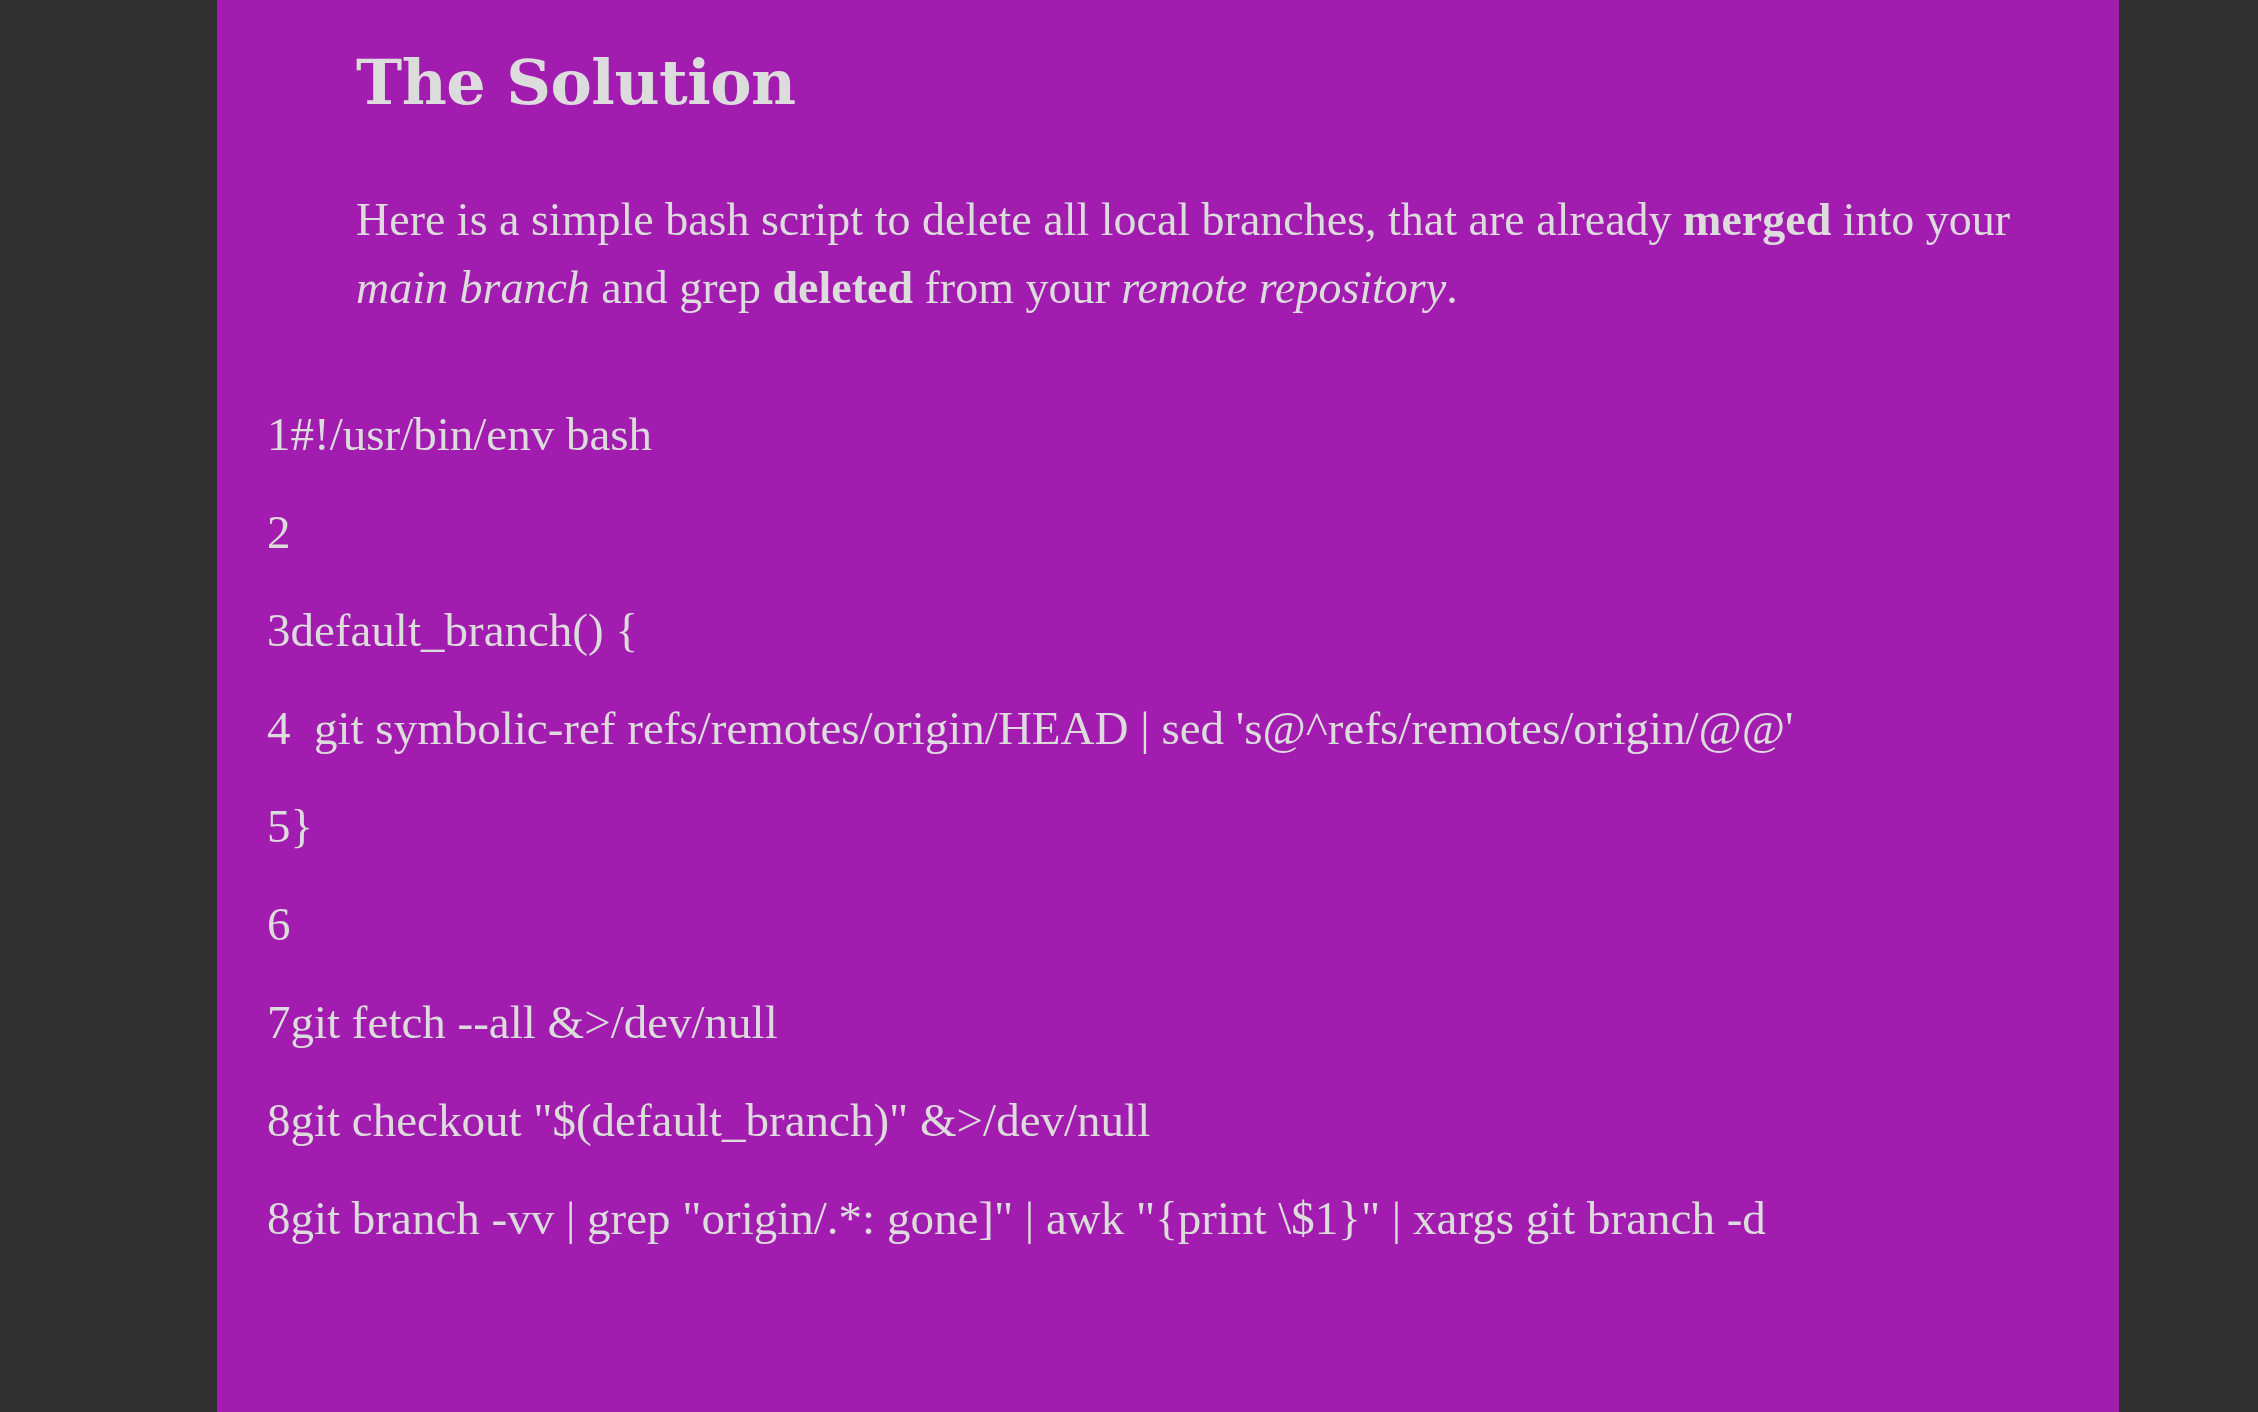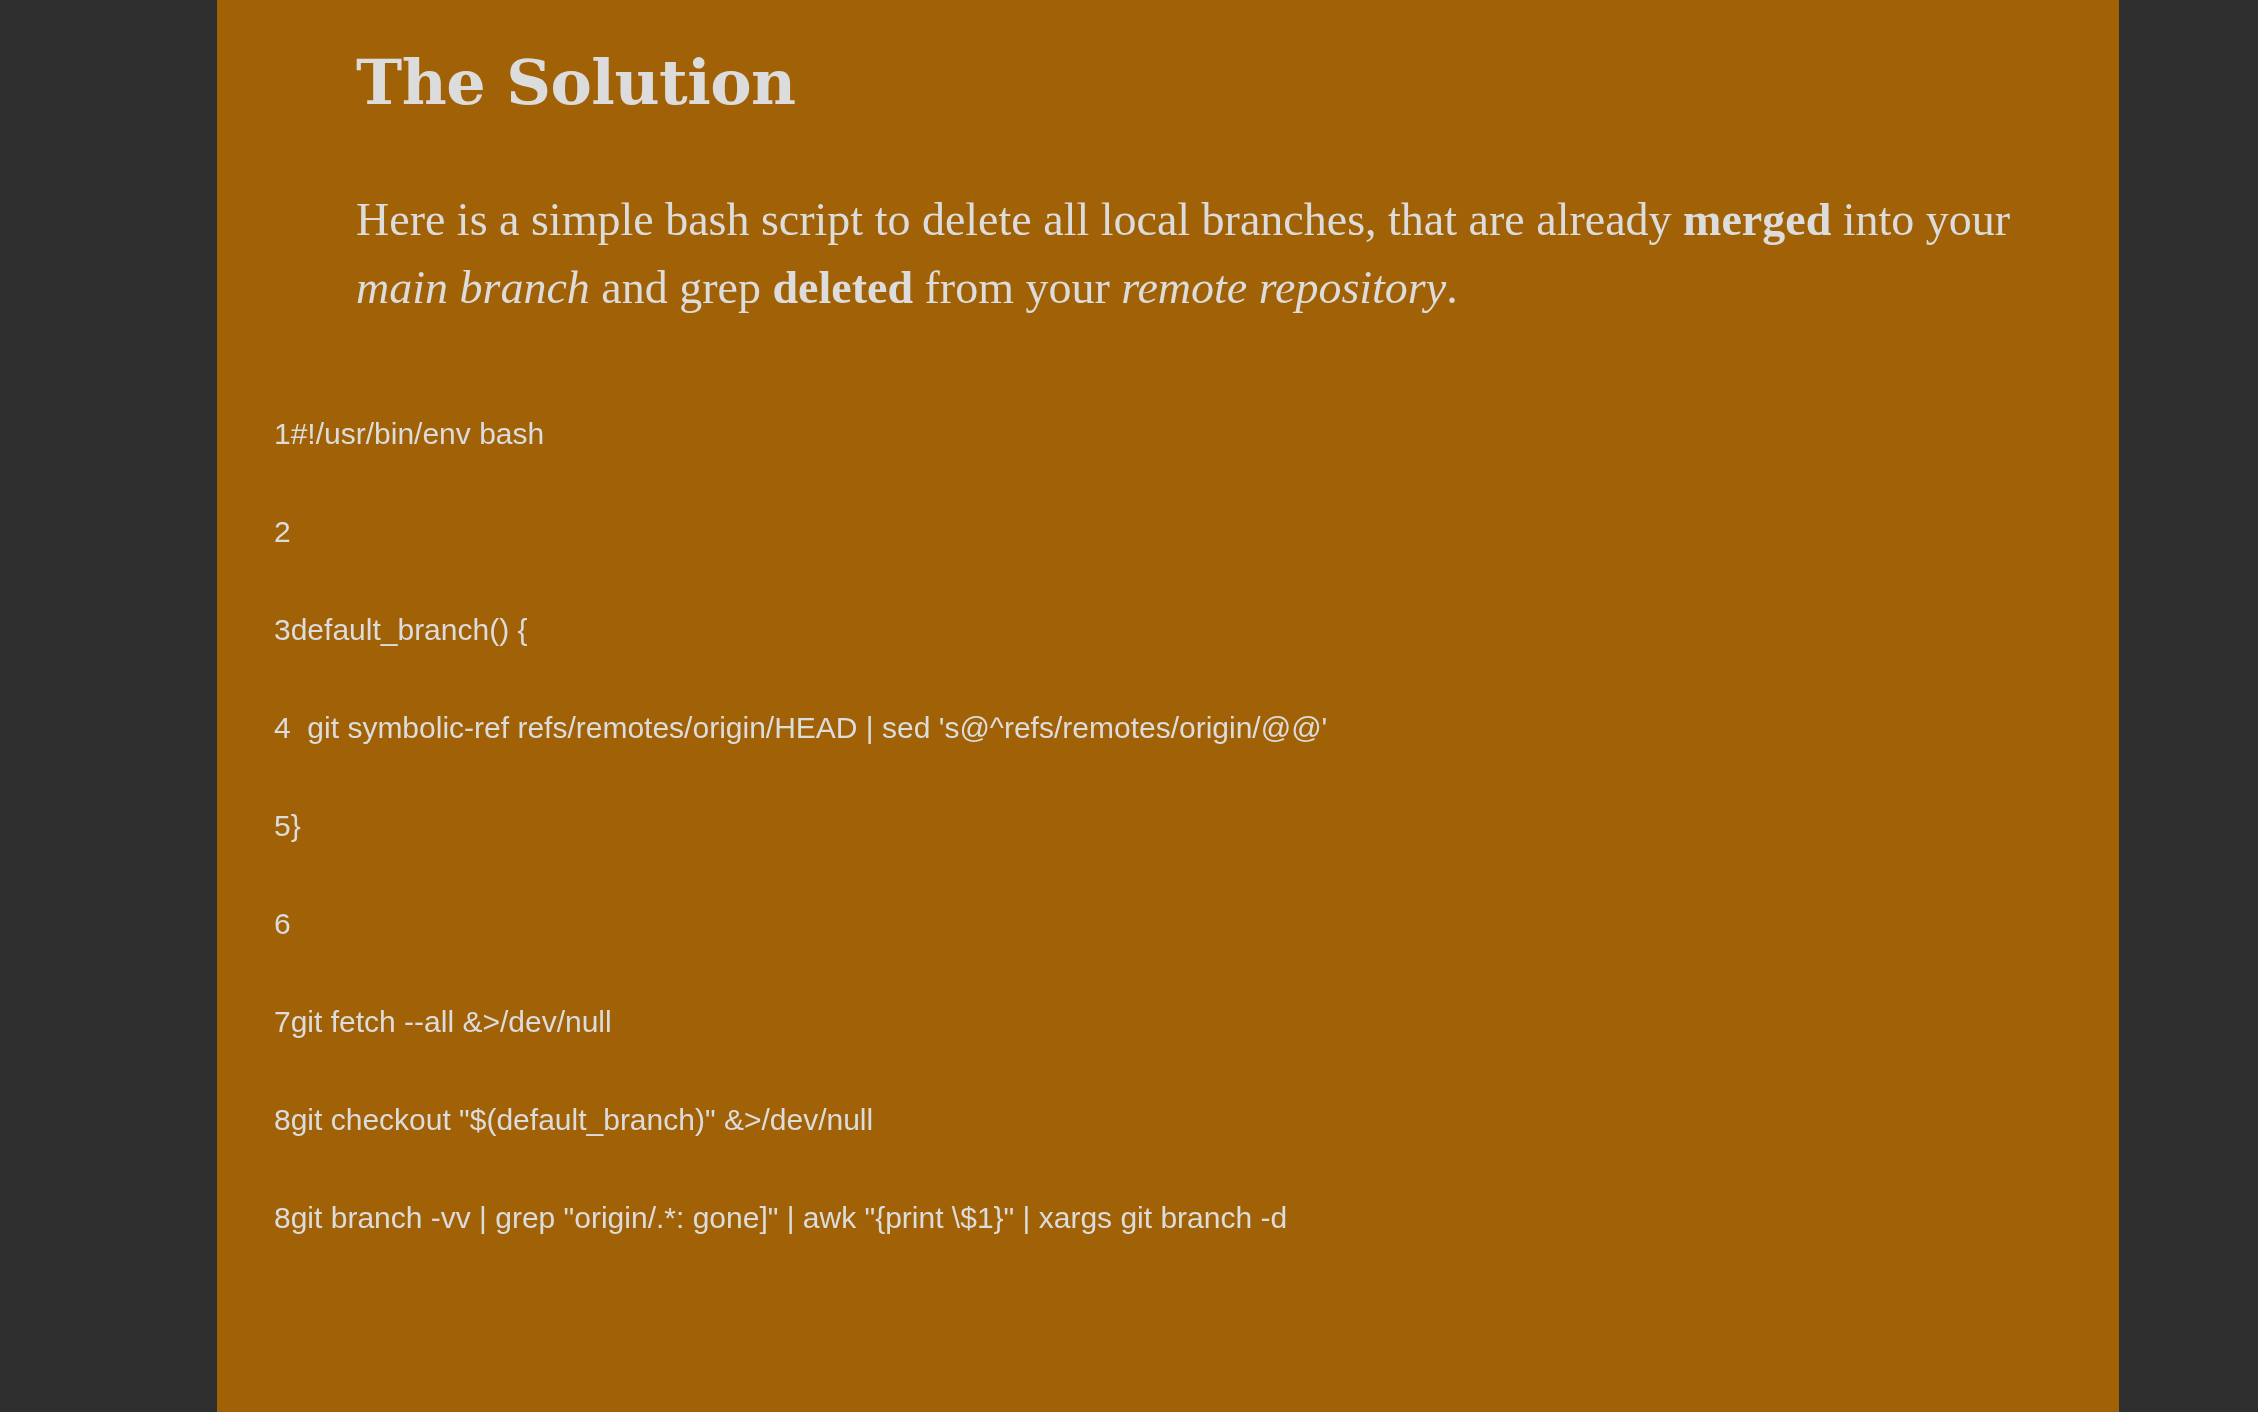--- a/index.html
+++ b/index.html
@@ -3,40 +3,40 @@
 <meta charset="utf-8">
 <style>
   html, body { margin:0; padding:0; }
   body {
     width:2258px; height:1412px; overflow:hidden;
     background:#2f2f2f;
     position:relative;
   }
   .panel {
     position:absolute; left:217px; top:0; width:1902px; height:1412px;
-    background:#a16207; overflow:hidden;
+    background:#a21caf; overflow:hidden;
   }
   .heading {
     position:absolute; left:139px; top:52px; margin:0;
     font-family:"DejaVu Serif", "Liberation Serif", serif;
     font-weight:bold; font-size:62px; color:#dcdcdc; letter-spacing:-0.5px;
     line-height:1;
   }
   .para {
     position:absolute; left:139px; top:186px; width:1720px; margin:0;
     font-family:"Liberation Serif", "DejaVu Serif", serif;
     font-size:46px; line-height:68px; color:#dcdcdc;
   }
   .para b { font-weight:bold;text-align:center; }
   .para i { }
   .code {
-    position:absolute; left:57px; top:404px; width:1832px;
+    position:absolute; left:50px; top:404px; width:1832px;
     margin:0; padding:0; list-style:none;
-    font-family:Liberation Sans, sans-serif;
-    font-size:30px; color:#dcdcdc; overflow:hidden;
+    font-family:Liberation Serif, serif;
+    font-size:47px; color:#dcdcdc; overflow:hidden;
   }
   .code li {
     height:98px; line-height:60px; white-space:pre; overflow:hidden;
   }
 </style>
 </head>
 <body>
 
 <div class="panel">
   <h2 class="heading">The Solution</h2>

